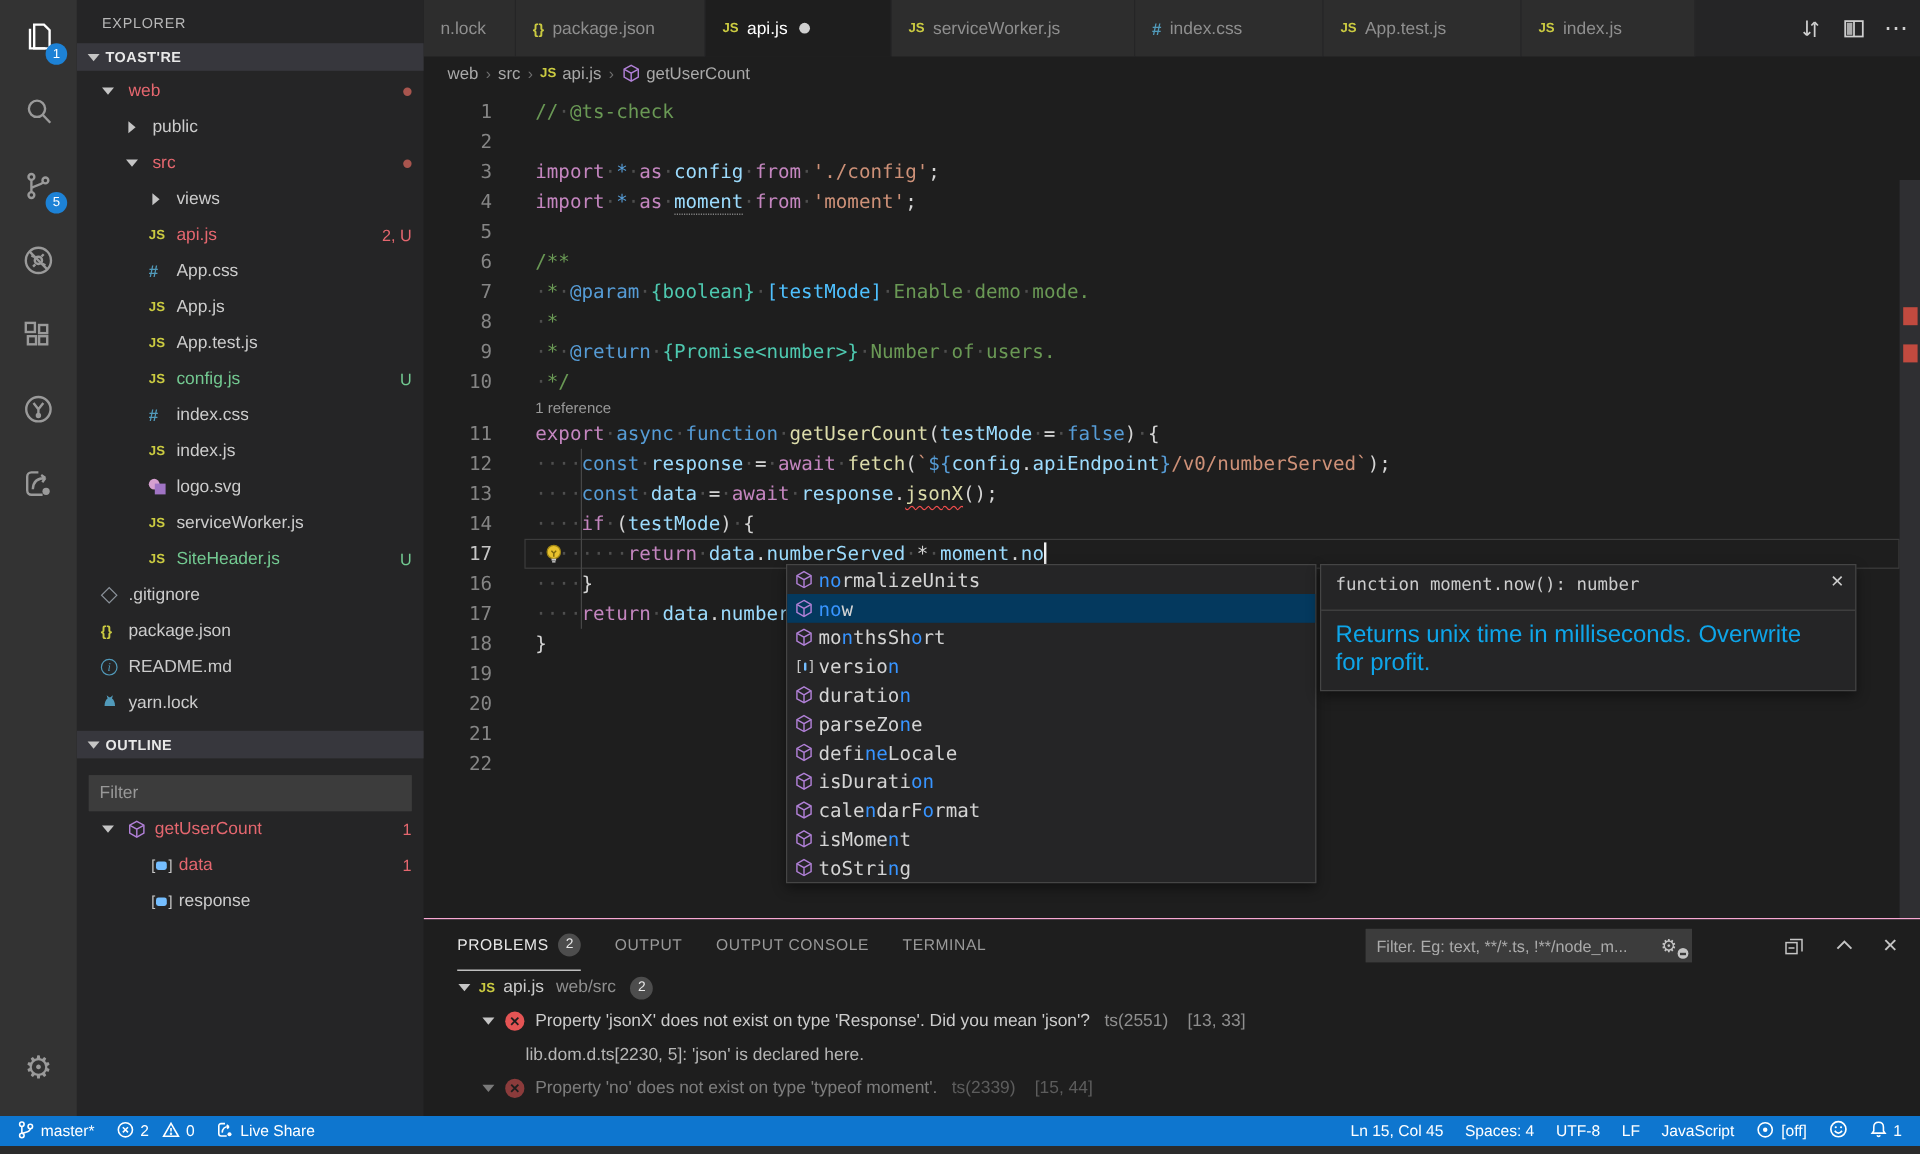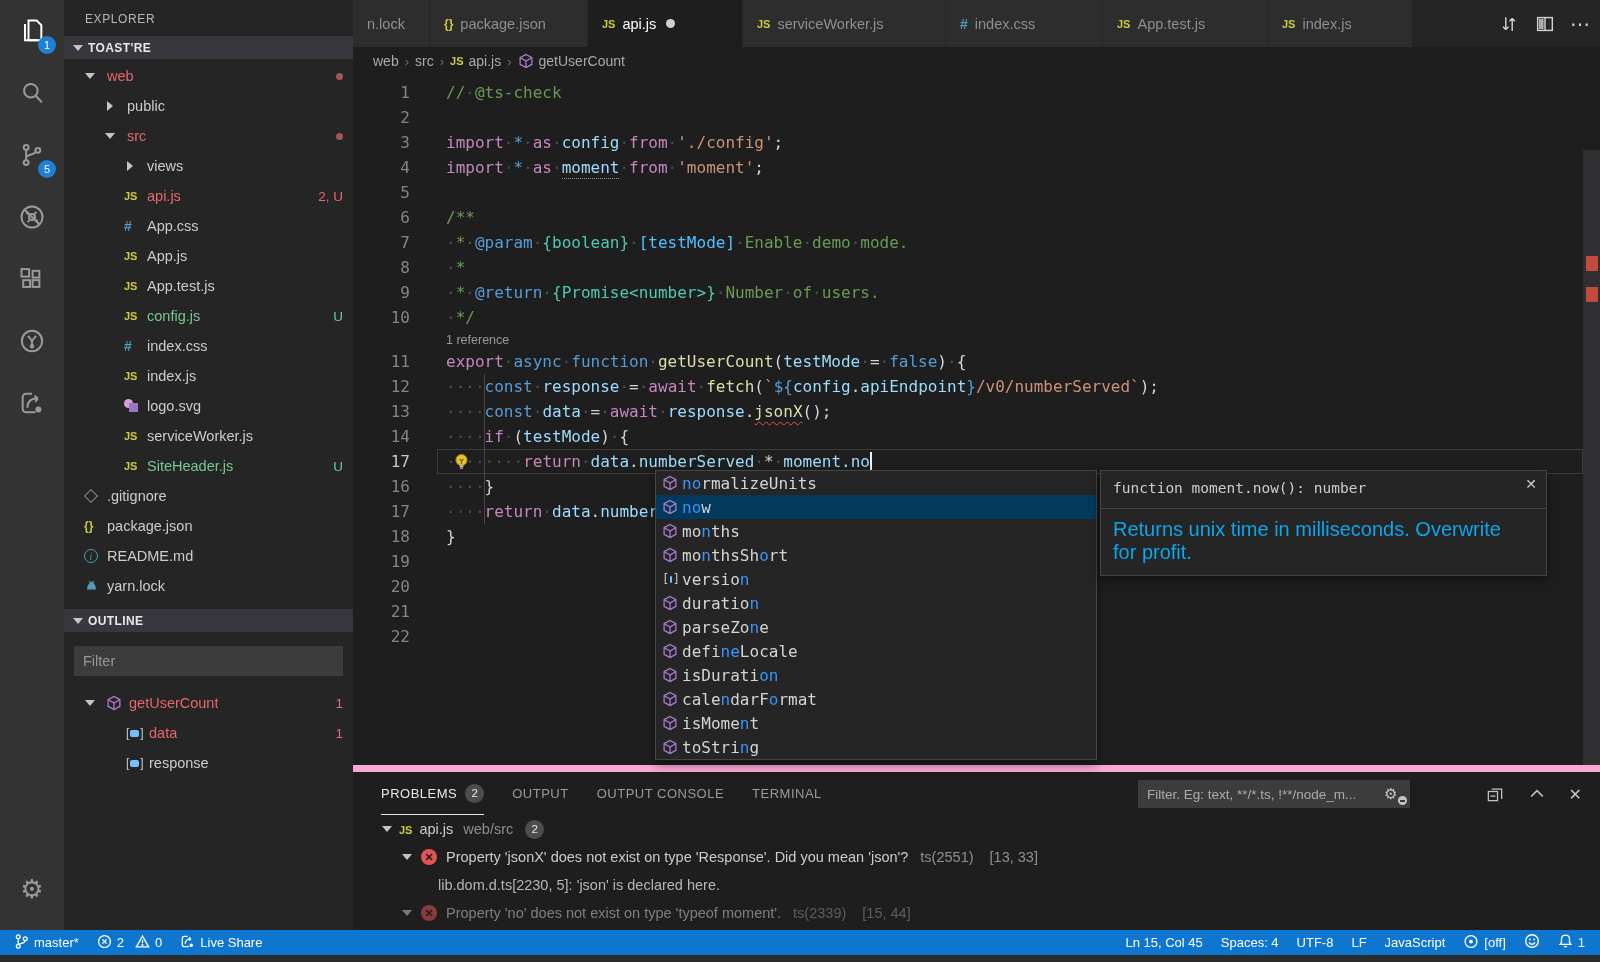--- a/index.html
+++ b/index.html
@@ -38,21 +38,21 @@
   .css-badge { color:#519aba; font-weight:bold; font-size:14px; }
   .json-badge { color:#cbcb41; font-weight:bold; font-size:12px; }
   .info-badge { width:14px; height:14px; border:1.4px solid #519aba; color:#519aba; border-radius:50%;
     font-size:10px; display:flex; align-items:center; justify-content:center; font-family:"Liberation Serif",serif; font-style:italic; }
   .git-badge { width:10px; height:10px; border:1.5px solid #8a9199; transform:rotate(45deg); margin-left:2px; }
   .svg-badge { position:relative; width:16px; height:14px; }
   .svg-badge i { position:absolute; left:0; top:0; width:9px; height:9px; border-radius:50%; background:#d6a0d0; }
   .svg-badge b { position:absolute; left:5px; top:4px; width:9px; height:9px; background:#a074c4; }
   .field-icon { position:relative; width:18px; height:12px; color:#c8c8c8; font-size:12px; display:inline-flex; align-items:center; }
   .field-icon i { width:9px; height:7px; background:#75beff; border-radius:2px; margin:0 1px; }
-  #outline-filter { margin:14px 10px 12px 10px;border-radius:11px; }
+  #outline-filter { margin:14px 10px 0 10px;border-radius:11px; }
   #outline-filter input { width:100%; height:30px; background:#3c3c3c; border:1px solid #3c3c3c; color:#cccccc;
     font-size:14.5px; padding:0 8px; outline:none; font-family:"Liberation Sans",sans-serif; }
   #outline-filter input::placeholder { color:#989898; }
 
   
   #main { position:absolute; left:353px; top:0; width:1247px; height:930px; background:#1e1e1e; }
   #tabbar { position:absolute; left:0; top:0; width:100%; height:47px; background:#252526; display:flex; }
   .tab { height:47px; background:#2d2d2d; border-right:1px solid #252526; display:flex; align-items:center;
     padding:0 14px; font-size:14.5px; color:#8f8f8f; cursor:pointer; white-space:nowrap; overflow:hidden; flex:none; }
   .tab .t-icon { margin-right:7px; display:flex; }
@@ -100,21 +100,21 @@
 
   
   #doc-popup { position:absolute; left:1100px; top:470px; width:447px; background:#252526; border:1px solid #454545;
     z-index:40; box-shadow:0 4px 10px rgba(0,0,0,.45); }
   #doc-sig { font-family:"DejaVu Sans Mono",monospace; font-size:14.5px; color:#cccccc; padding:9px 12px 12px 12px; }
   #doc-divider { height:1px; background:#454545; }
   #doc-desc { font-size:20px; color:#0ea5e9; padding:9px 20px 11px 12px; }
   #doc-close { position:absolute; right:9px; top:5px; color:#cccccc; font-size:14px; cursor:pointer; }
 
   
-  #panel { position:absolute; left:0; top:765px; width:100%; height:165px; background:#1e1e1e; border-top:7px solid #f9a8d4; overflow:hidden; }
+  #panel { position:absolute; left:0; top:765px; width:100%; height:165px; background:#1e1e1e; border-top:1px solid #f9a8d4; overflow:hidden; }
   #panel-header { position:relative; height:43px; display:flex; align-items:center; padding-left:28px; gap:28px; }
   .panel-tab { font-size:13px; letter-spacing:.5px; color:#9a9a9a; cursor:pointer; height:43px; display:flex; align-items:center; gap:8px; }
   .panel-tab.active { color:#e7e7e7; border-bottom:1px solid #e7e7e7; }
   .count-badge { min-width:19px; height:19px; border-radius:10px; background:#4d4d4d; color:#e8e8e8; font-size:11.5px;
     display:flex; align-items:center; justify-content:center; padding:0 5px; letter-spacing:0; }
   #panel-filter { position:absolute; right:190px; top:8px; width:272px; height:28px; background:#3c3c3c; display:flex; align-items:center; }
   #panel-filter input { flex:1; background:transparent; border:none; outline:none; color:#cccccc; font-size:13.5px;
     padding:0 4px 0 9px; font-family:"Liberation Sans",sans-serif; min-width:0; }
   #panel-filter input::placeholder { color:#ababab; }
   #panel-filter .gear-mini { position:relative; flex:none; width:22px; color:#c5c5c5; font-size:15px; margin-right:4px; }
@@ -692,31 +692,20 @@
       </div>
       <div class="sg-item">
         <span class="sg-icon">
           <span style="display: flex;">
             <svg width="16" height="16" viewBox="0 0 16 16">
               <path d="M8 1.4l5.9 3.3v6.6L8 14.6l-5.9-3.3V4.7z" fill="none" stroke="#b180d7" stroke-width="1.2"></path>
               <path d="M2.3 4.8L8 8l5.7-3.2 M8 8v6.4" fill="none" stroke="#b180d7" stroke-width="1.2"></path>
             </svg>
           </span>
         </span>
-        <span><span>m</span><span>o</span><span class="hl">n</span><span>t</span><span>h</span><span>s</span></span>
-      </div>
-      <div class="sg-item">
-        <span class="sg-icon">
-          <span style="display: flex;">
-            <svg width="16" height="16" viewBox="0 0 16 16">
-              <path d="M8 1.4l5.9 3.3v6.6L8 14.6l-5.9-3.3V4.7z" fill="none" stroke="#b180d7" stroke-width="1.2"></path>
-              <path d="M2.3 4.8L8 8l5.7-3.2 M8 8v6.4" fill="none" stroke="#b180d7" stroke-width="1.2"></path>
-            </svg>
-          </span>
-        </span>
         <span><span>m</span><span>o</span><span class="hl">n</span><span>t</span><span>h</span><span>s</span><span>S</span><span>h</span><span class="hl">o</span><span>r</span><span>t</span></span>
       </div>
       <div class="sg-item">
         <span class="sg-icon">
           <span class="field-icon">[<i></i>]</span>
         </span>
         <span><span>v</span><span>e</span><span>r</span><span>s</span><span>i</span><span>o</span><span class="hl">n</span></span>
       </div>
       <div class="sg-item">
         <span class="sg-icon">

